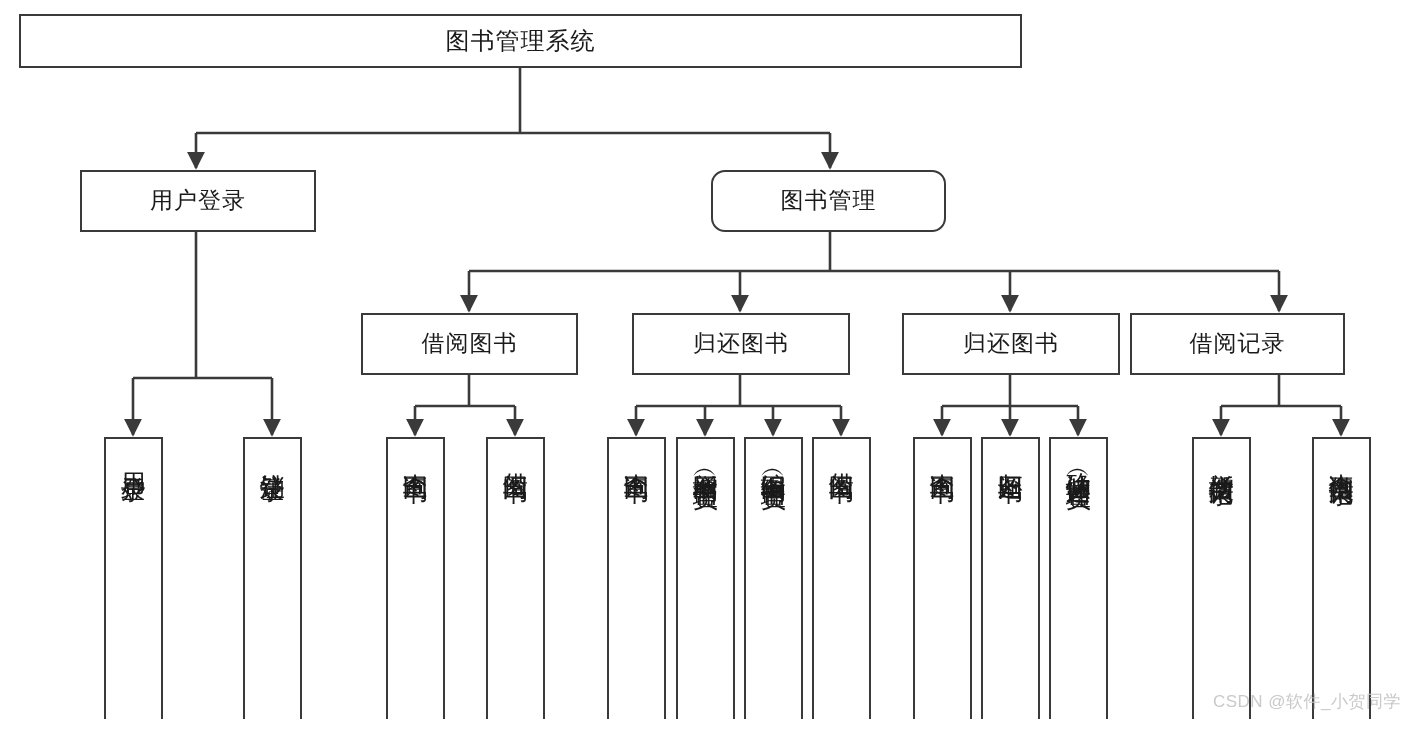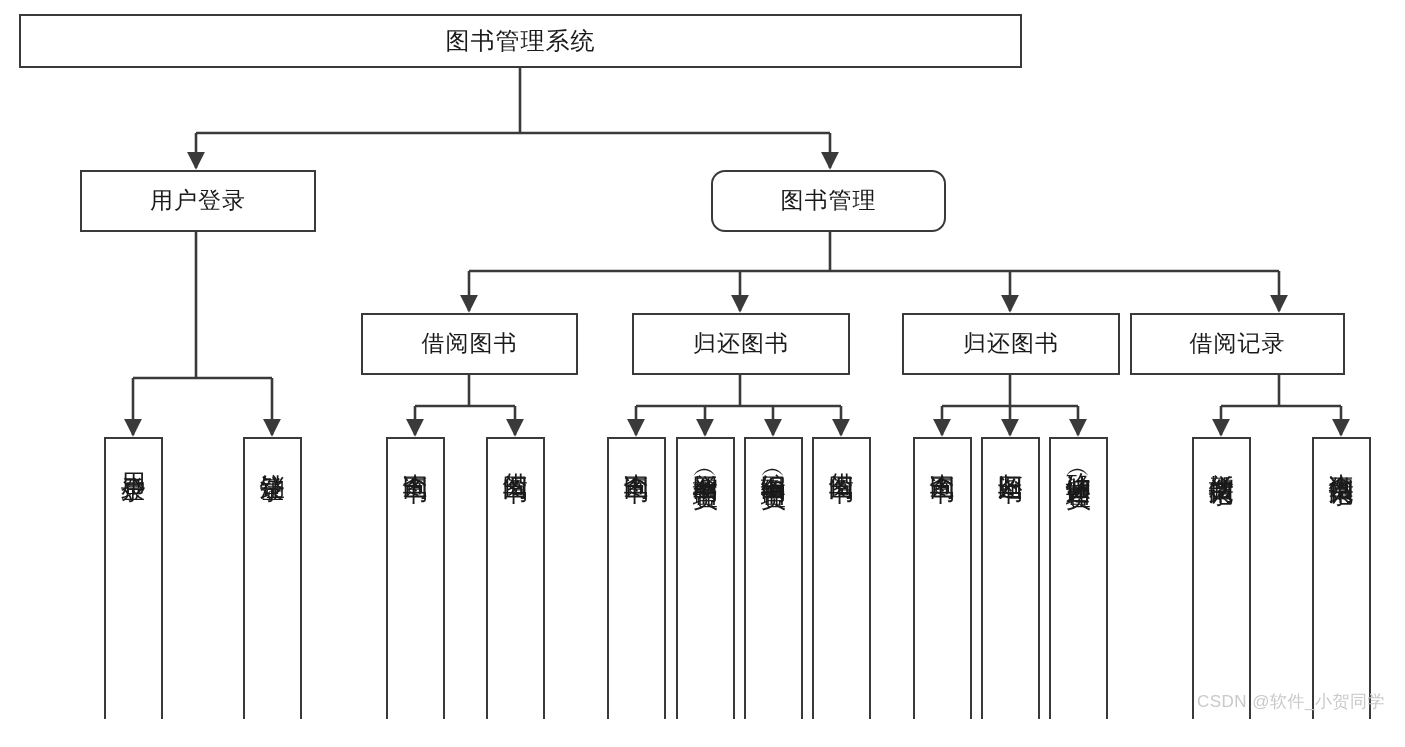--- a/index.html
+++ b/index.html
@@ -60,21 +60,21 @@
   .node.vert .label {
     writing-mode: vertical-rl;
     text-orientation: upright;
     font-size: 25px;
     line-height: 1.05;
     letter-spacing: 2px;
     white-space: nowrap;
   }
   .watermark {
     position: absolute;
-    right: 20px;
+    right: 4px;
     bottom: 6px;
     font-size: 17px;
     color: #c9c9c9;
     letter-spacing: 0.5px;
     z-index: 5;
     white-space: nowrap;
   }
 </style>
 </head>
 <body>

